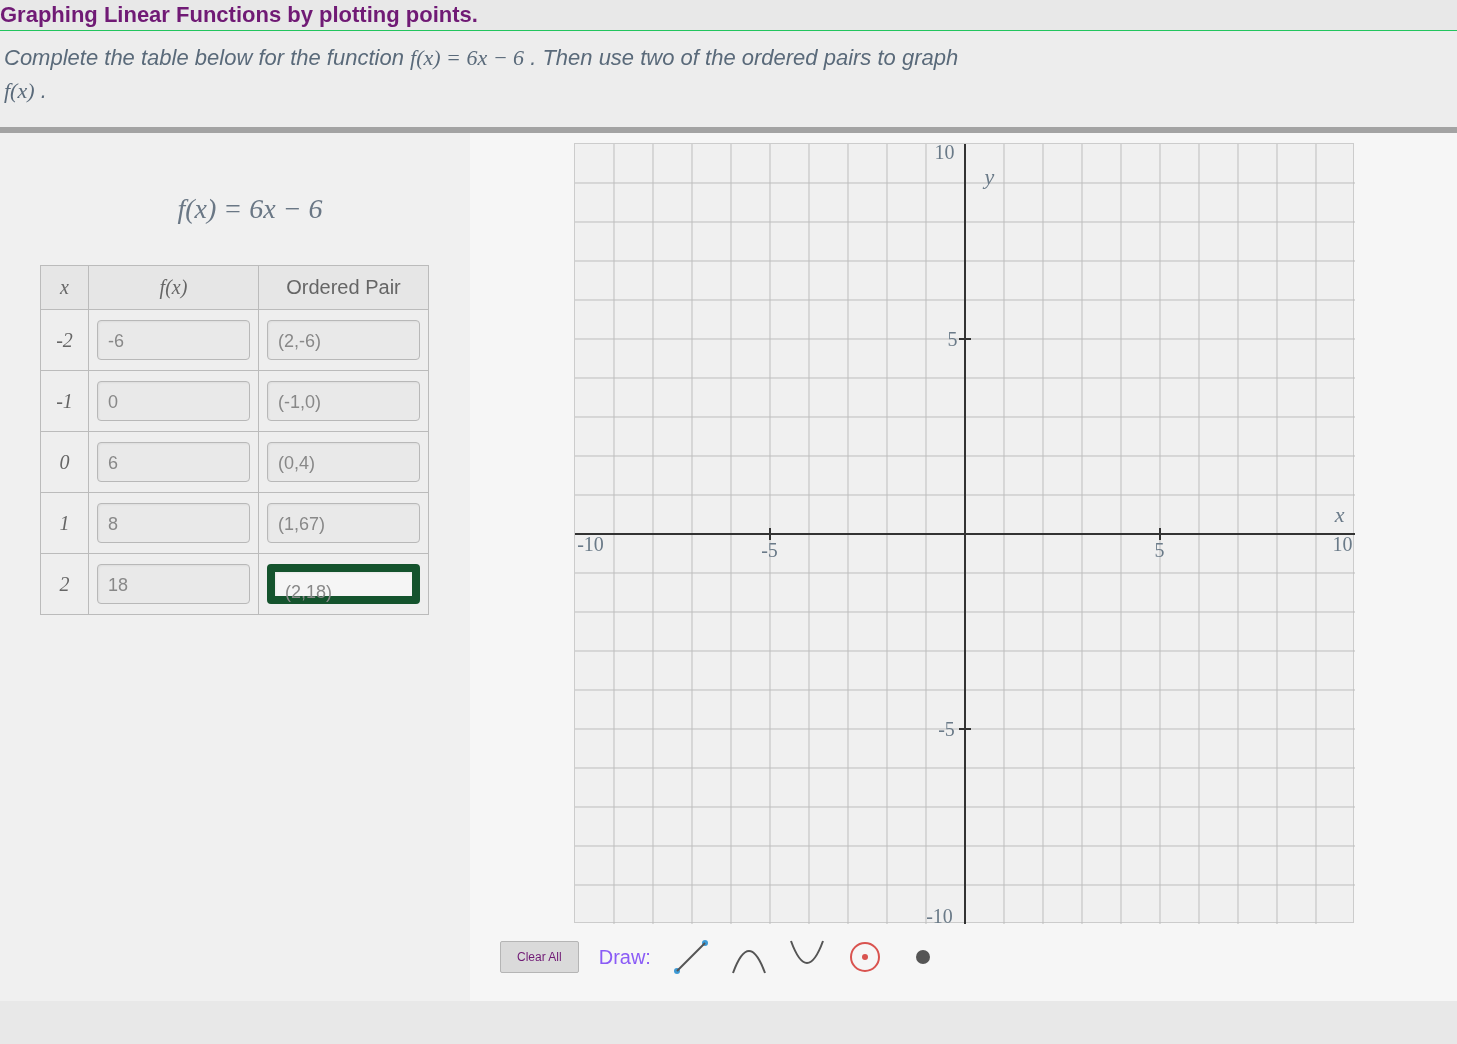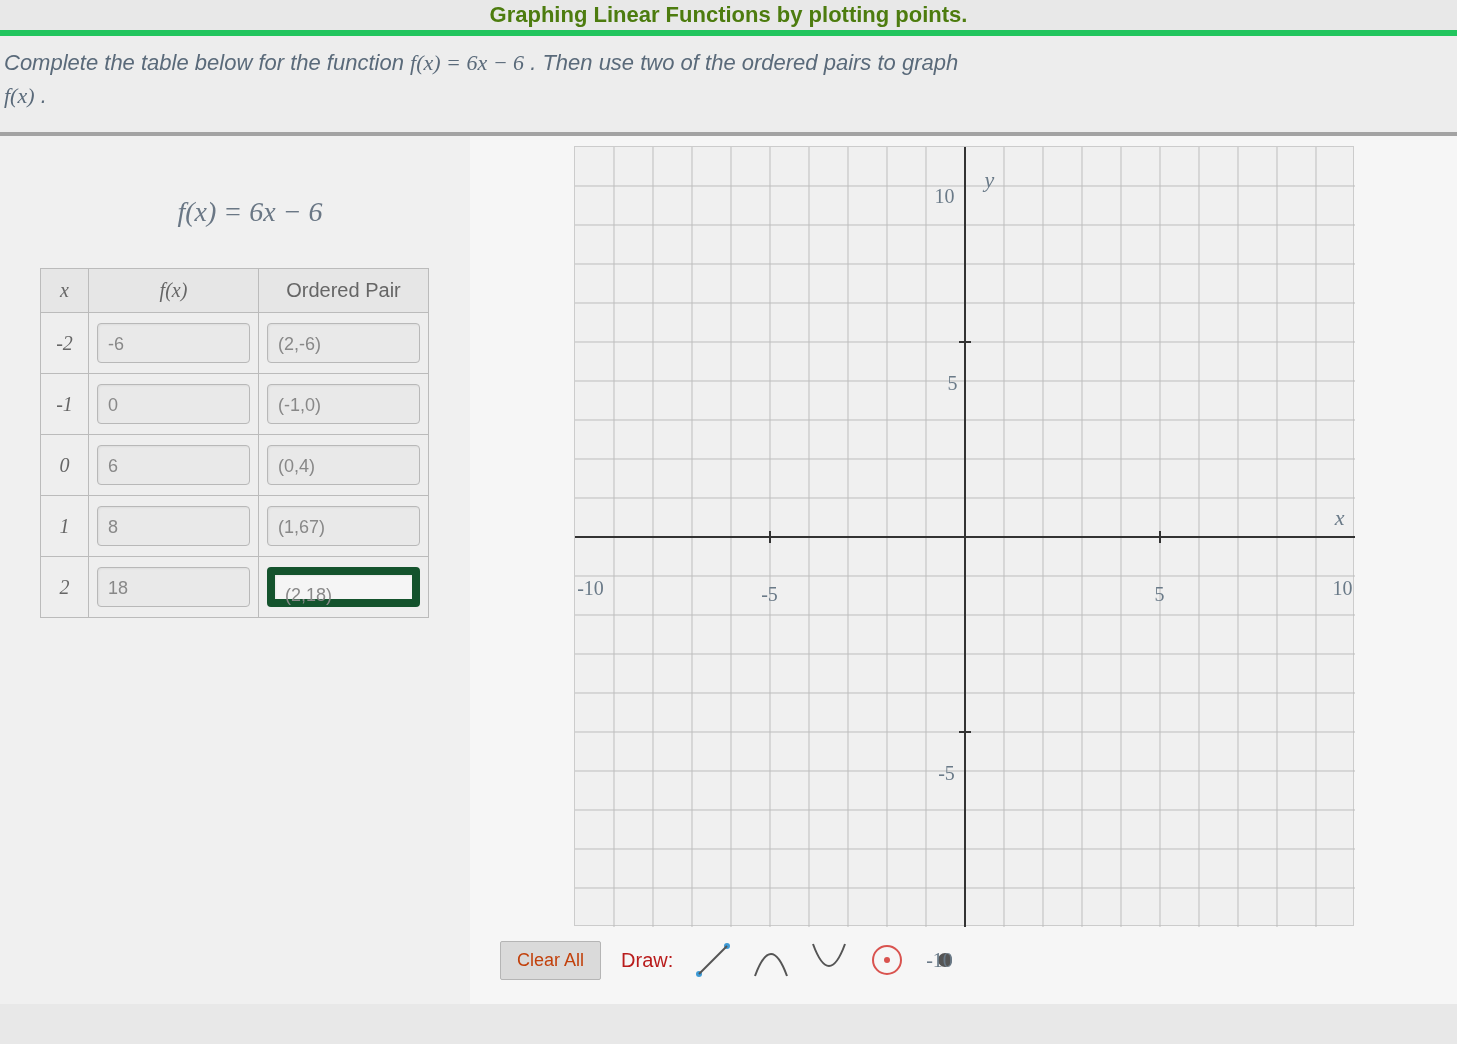--- a/index.html
+++ b/index.html
@@ -5,34 +5,34 @@
     * { box-sizing: border-box; margin: 0; padding: 0; }
     body {
       font-family: Arial, sans-serif;
       background: #e8e8e8;
       color: #555;
       width: 1457px;
       height: 1044px;
       overflow: hidden;
     }
     .page-header {
-      text-align: center;
+      text-align: left;
       font-size: 22px;
       font-weight: bold;
-      color: #4d7c0f;
+      color: #701a75;
       padding: 2px 0;
-      border-bottom: 6px solid #22c55e;
+      border-bottom: 1px solid #22c55e;
     }
     .instructions {
       font-size: 22px;
       font-style: italic;
       color: #5a6a7a;
       padding: 10px 12px 20px 4px;
       line-height: 1.5;
-      border-bottom: 4px solid #a3a3a3;
+      border-bottom: 6px solid #a3a3a3;
       background: #ededed;
     }
     .instructions .math {
       font-family: 'Times New Roman', serif;
       font-style: italic;
     }
     .content {
       display: flex;
       background: #f2f2f2;
     }
@@ -110,41 +110,40 @@
       font-style: italic;
       font-size: 22px;
       color: #6a7a88;
     }
     .tick-label {
       position: absolute;
       font-size: 20px;
       color: #6a7a88;
       font-family: 'Times New Roman', serif;
       transform: translate(-50%, -50%);
-      margin-top: 41px;
     }
     .toolbar {
       display: flex;
       align-items: center;
       gap: 10px;
       padding: 10px 20px;
       background: #f6f6f6;
     }
     .btn-clear {
       background: #dadada;
       border: 1px solid #b5b5b5;
       padding: 8px 16px;
-      font-size: 18px;
-      color: #c2410c;
+      font-size: 12px;
+      color: #701a75;
       border-radius: 2px;
       cursor: pointer;
     }
     .draw-label {
       font-size: 20px;
-      color: #b91c1c;
+      color: #8b5cf6;
       margin-left: 10px;
       margin-right: 6px;
     }
     .tool {
       width: 48px;
       height: 48px;
       display: flex;
       align-items: center;
       justify-content: center;
       cursor: pointer;

